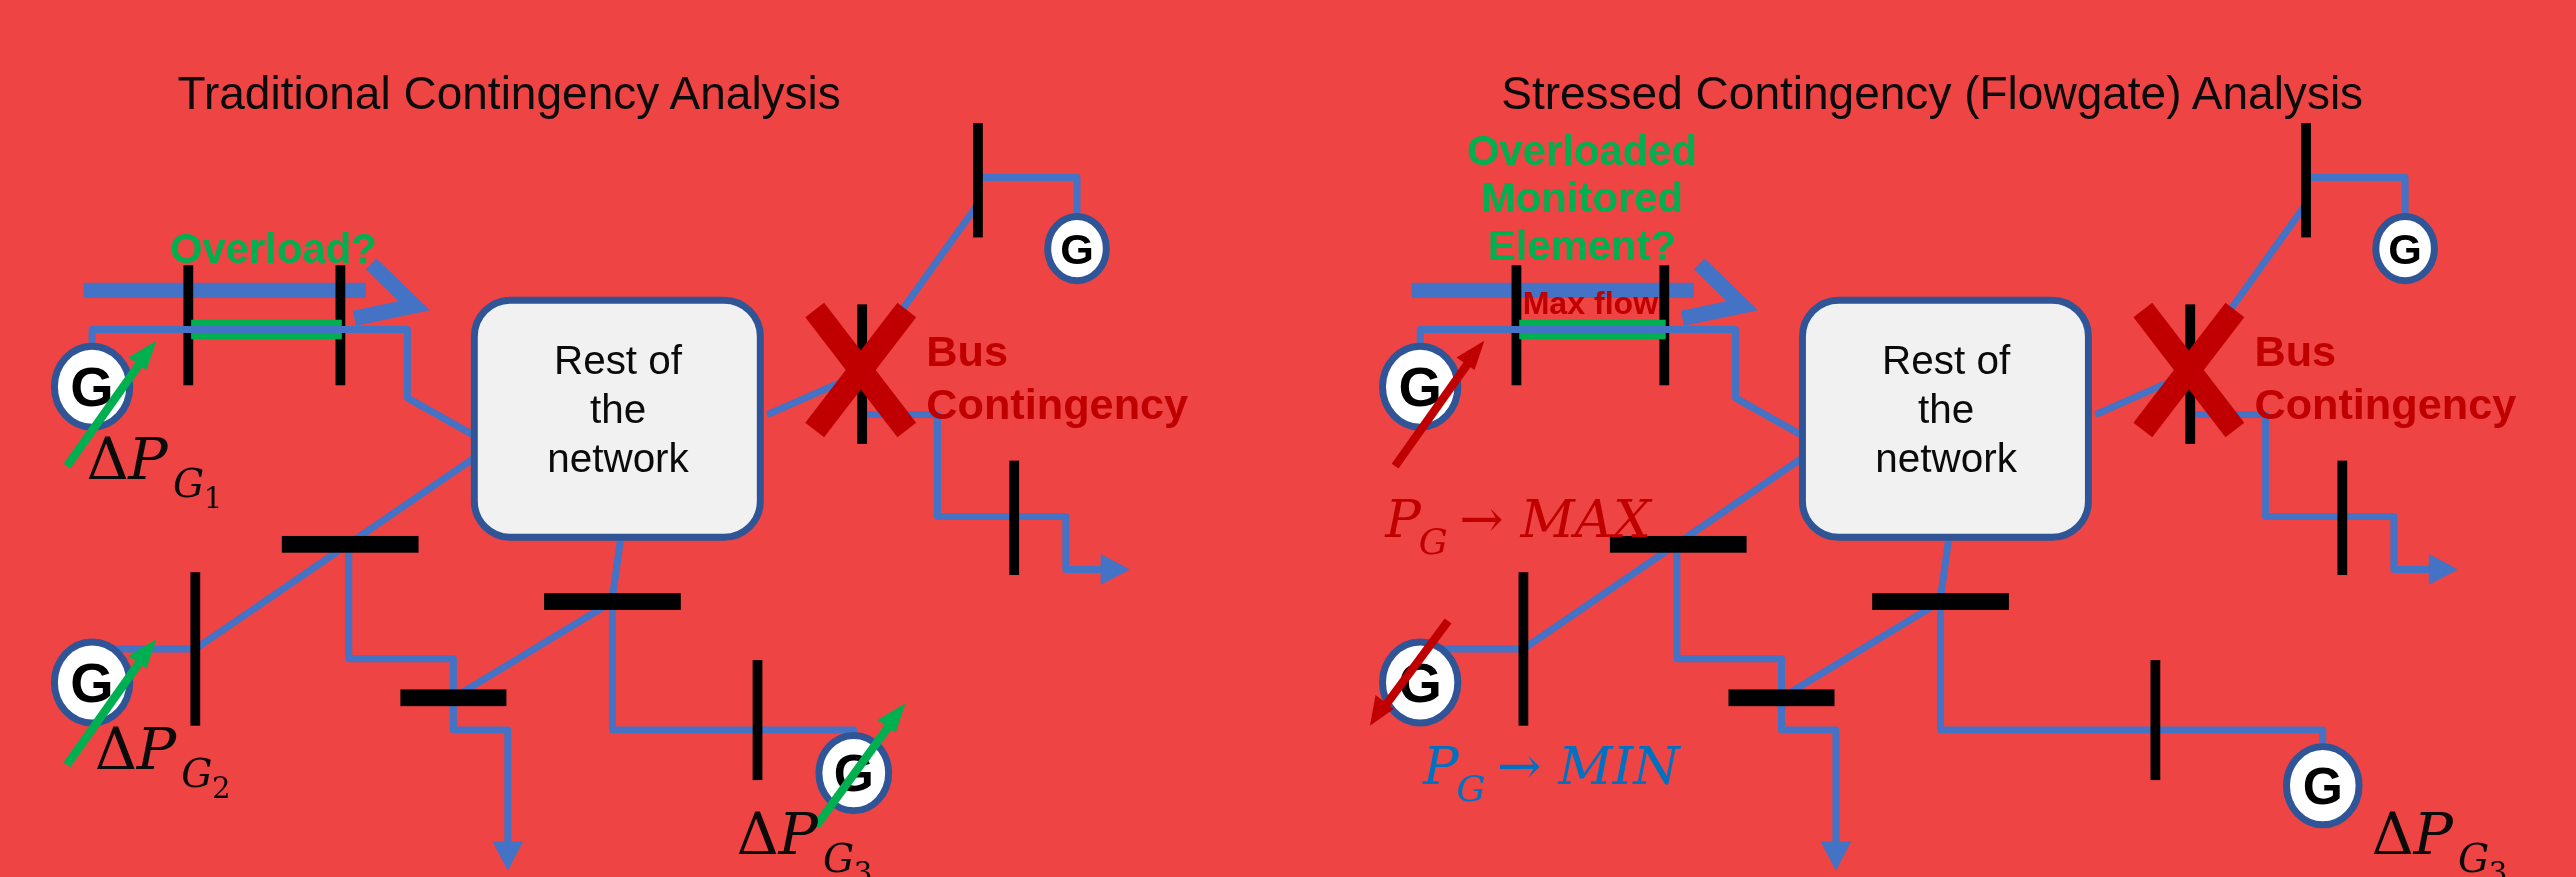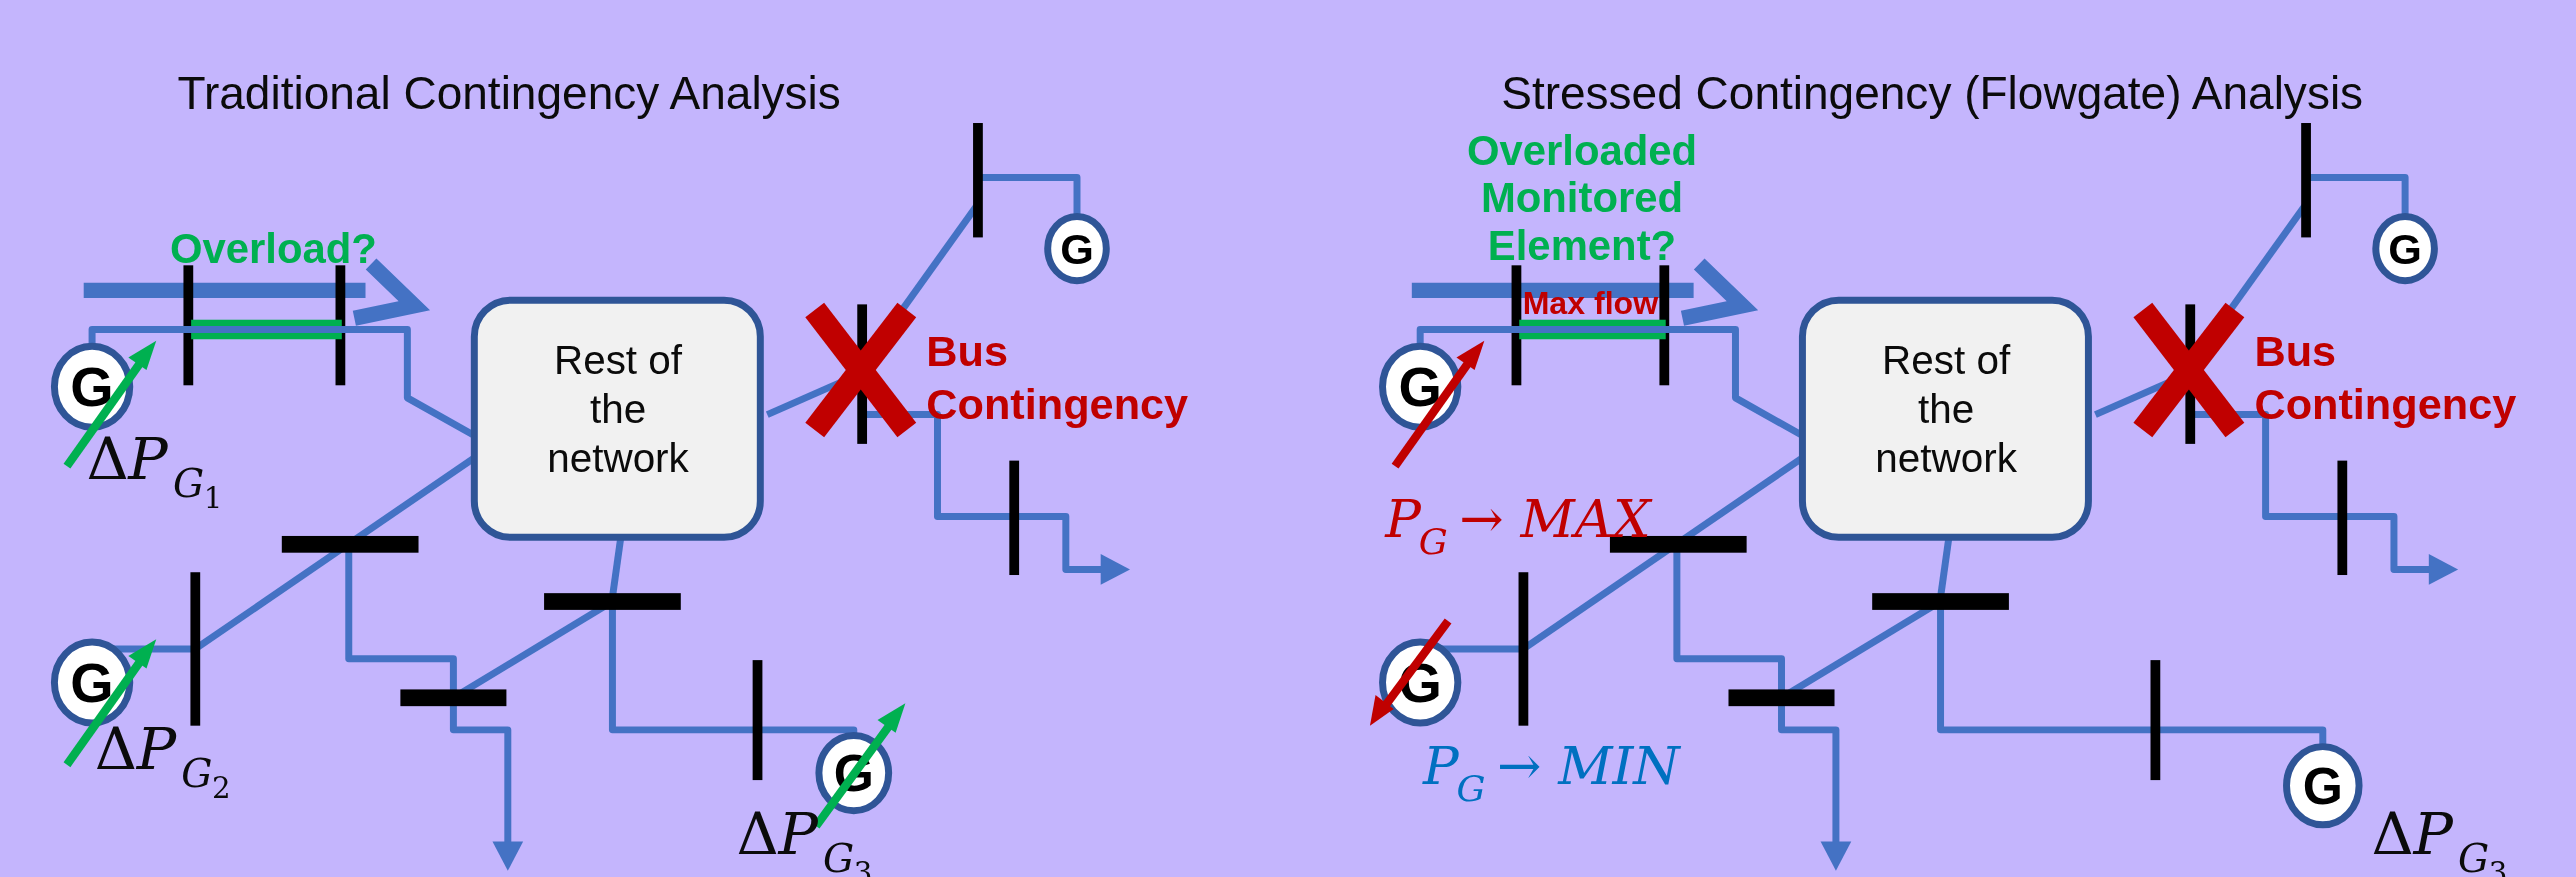--- a/index.html
+++ b/index.html
@@ -5,21 +5,21 @@
   :root{
     --line-blue:#4472C4;
     --dark-blue:#2F5597;
     --green:#00B050;
     --red:#C00000;
     --min-blue:#0070C0;
     --box-fill:#F1F1F1;
     --ink:#0b0b0b;
   }
   html,body{margin:0;padding:0;background:#ffffff;}
-  .stage{position:relative;width:2576px;height:878px;background:#c4b5fd;overflow:hidden;}
+  .stage{position:relative;width:2576px;height:878px;background:#ef4444;overflow:hidden;}
   svg{position:absolute;inset:0;display:block;}
   text{font-family:"Liberation Sans",sans-serif;fill:var(--ink);}
   .title{font-size:33px;letter-spacing:0px;text-anchor:middle;fill:#0b0b0b;}
   .glabel{font-size:30px;font-weight:700;fill:var(--green);text-anchor:middle;}
   .rhead{font-size:31px;font-weight:700;fill:var(--red);}
   .maxflow{font-size:23px;font-weight:700;fill:var(--red);text-anchor:middle;}
   .boxt{font-size:29px;text-anchor:middle;fill:#0b0b0b;}
   .gletter{font-size:40px;font-weight:600;text-anchor:middle;fill:#000;}
   .gletter.small{font-size:31px;}
   .gletter.mid{font-size:37px;}

